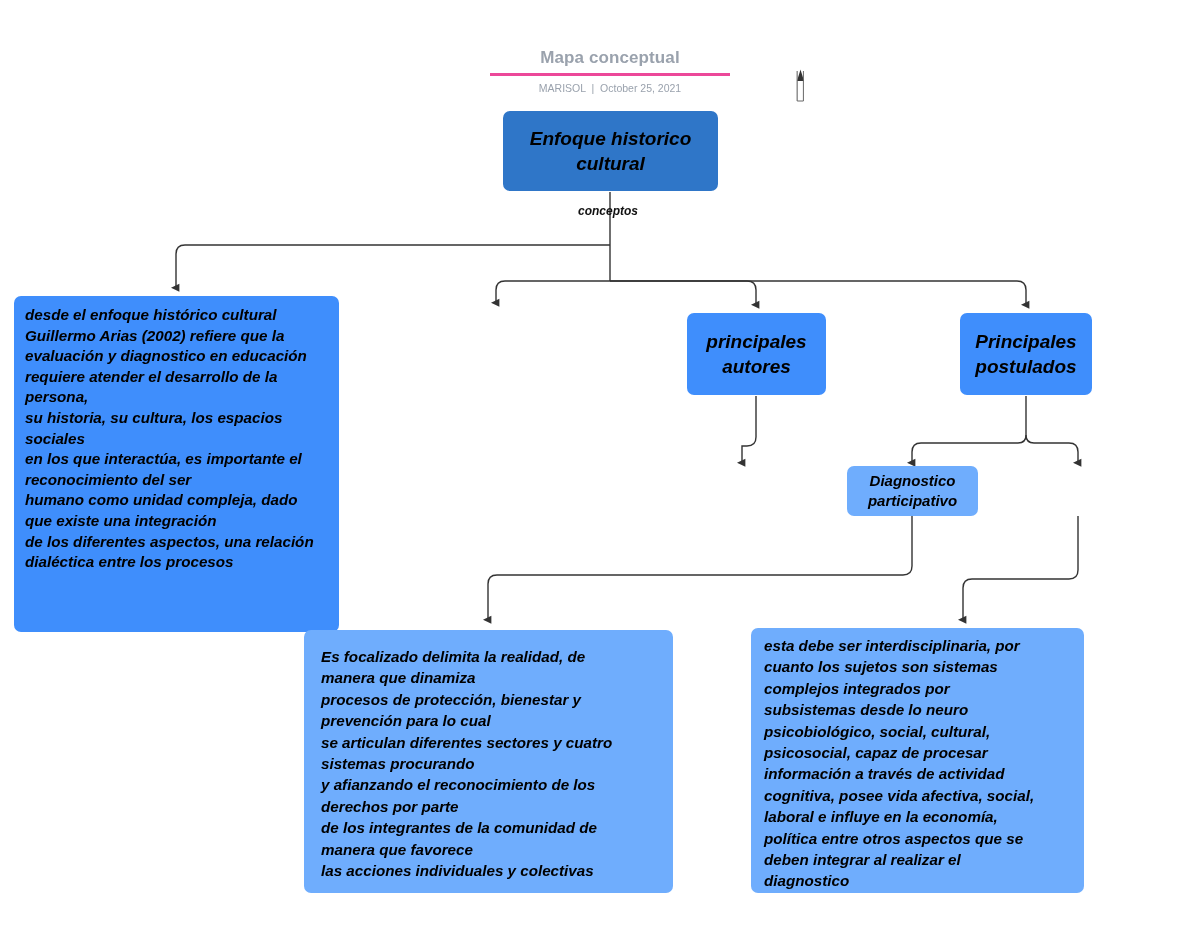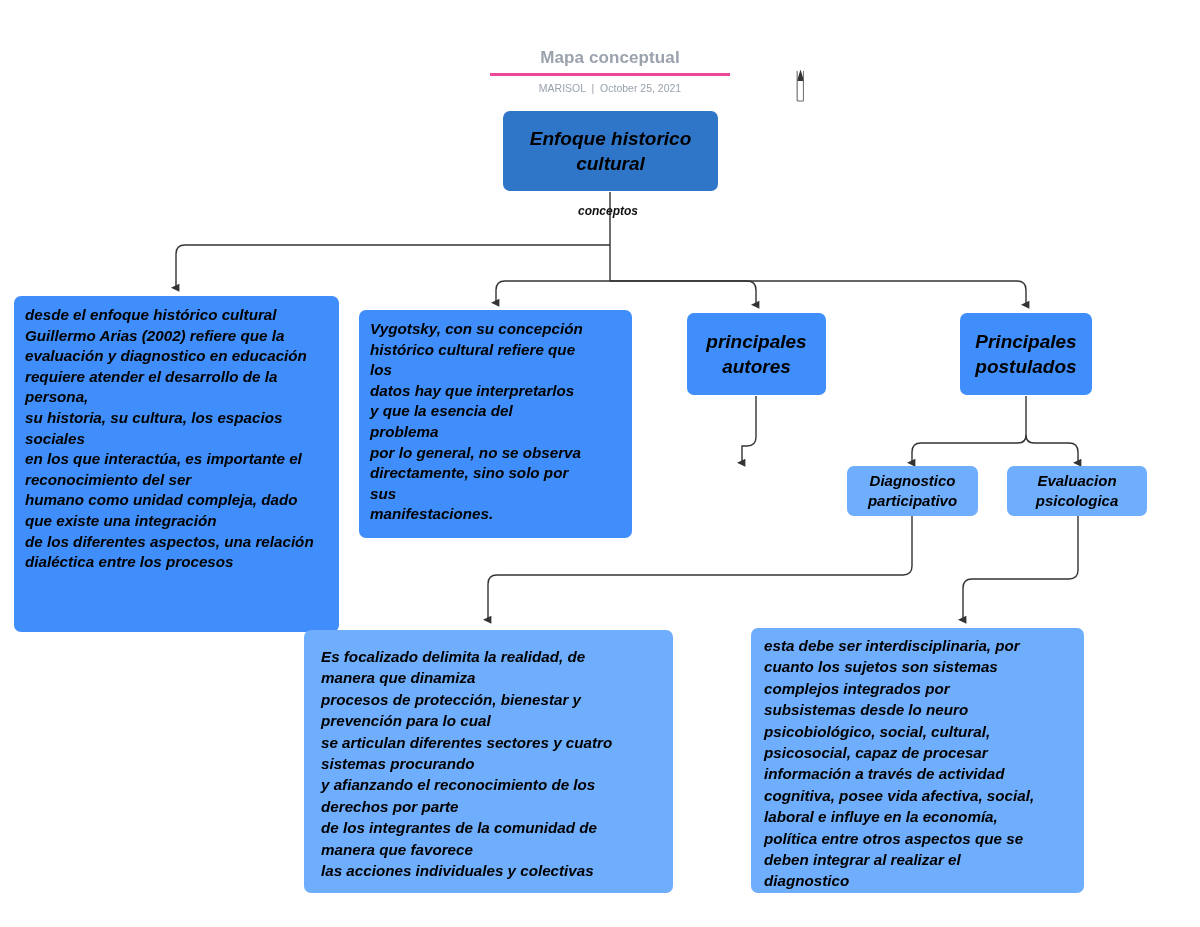--- a/index.html
+++ b/index.html
@@ -181,43 +181,31 @@
 persona,
 su historia, su cultura, los espacios
 sociales
 en los que interactúa, es importante el
 reconocimiento del ser
 humano como unidad compleja, dado
 que existe una integración
 de los diferentes aspectos, una relación
 dialéctica entre los procesos</div>
 
-  <div class="node node-para-dark para" style="left:359px; top:310px; width:273px; height:228px; padding:9px 10px 8px 11px;">Vygotsky, con su concepción
-histórico cultural refiere que
-los
-datos hay que interpretarlos
-y que la esencia del
-problema
-por lo general, no se observa
-directamente, sino solo por
-sus
-manifestaciones.</div>
 
   <div class="node node-mid" style="left:687px; top:313px; width:139px; height:82px;">principales
 autores</div>
 
   <div class="node node-mid" style="left:960px; top:313px; width:132px; height:82px;">Principales
 postulados</div>
 
 
   <div class="node node-leaf" style="left:847px; top:466px; width:131px; height:50px;">Diagnostico
 participativo</div>
 
-  <div class="node node-leaf" style="left:1007px; top:466px; width:140px; height:50px;">Evaluacion
-psicologica</div>
 
   <div class="node node-para-light para" style="left:304px; top:630px; width:369px; height:263px; padding:16px 10px 8px 17px;">Es focalizado delimita la realidad, de
 manera que dinamiza
 procesos de protección, bienestar y
 prevención para lo cual
 se articulan diferentes sectores y cuatro
 sistemas procurando
 y afianzando el reconocimiento de los
 derechos por parte
 de los integrantes de la comunidad de

